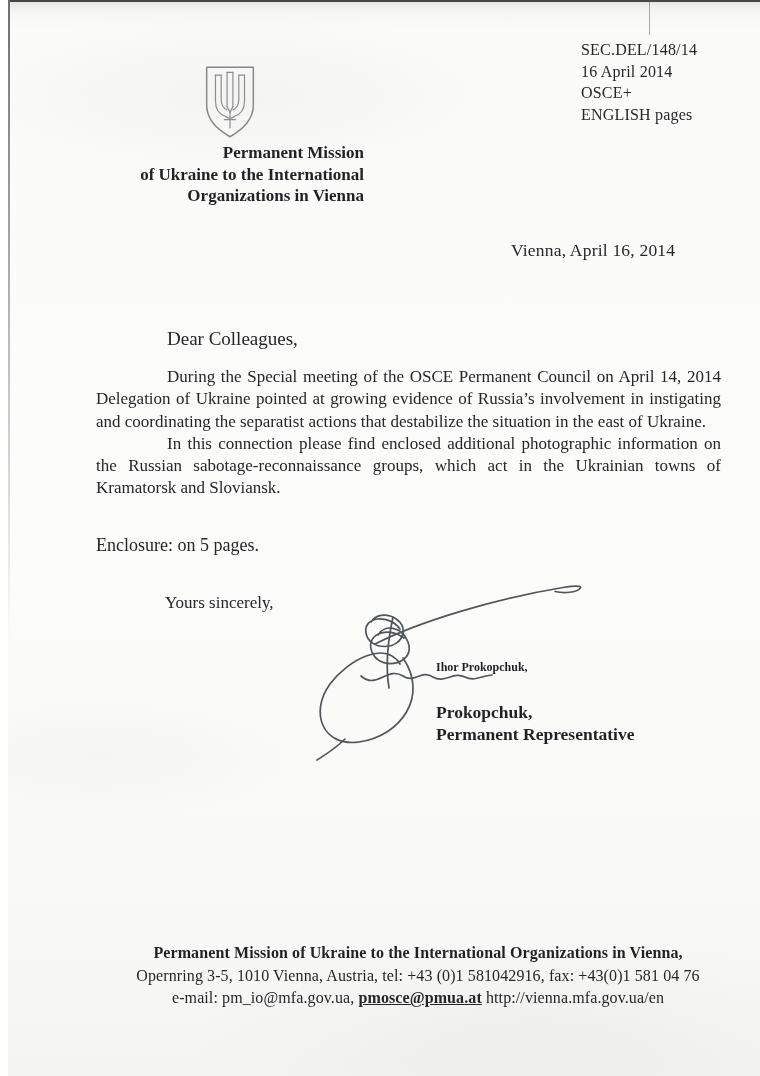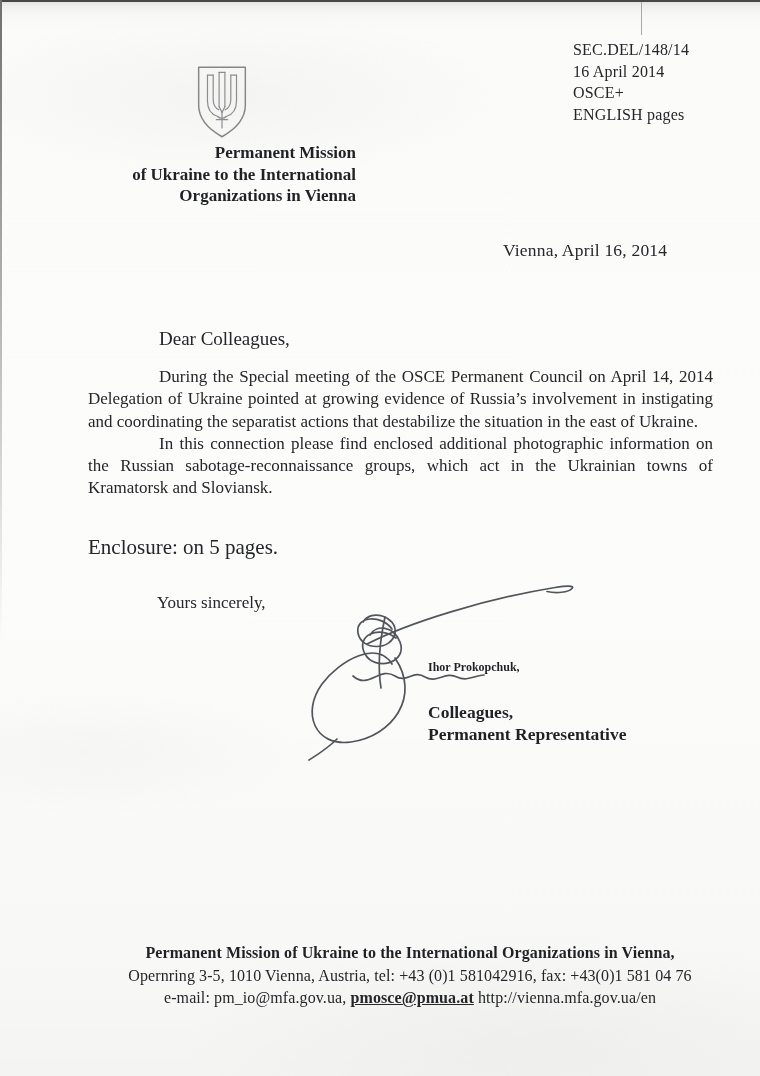--- a/index.html
+++ b/index.html
@@ -8,20 +8,21 @@
     font-family:"Liberation Serif","DejaVu Serif",serif;
     background:#ffffff;
     position:relative;
     overflow:hidden;
   }
   .page {
     position:absolute; inset:0;
     background:
       linear-gradient(180deg, #dededd 0px, #efefee 6px, #f7f7f5 14px, #fbfbf9 30px, #fcfcfb 55%, #f8f8f6 88%, #f4f4f2 100%);
     color:#24262a;
+    margin-left:8px;
   }
   
   .edge-top { position:absolute; left:0; top:0; width:100%; height:2px; background:#474747; }
   .edge-left {
     position:absolute; left:0; top:0; width:2px; height:640px;
     background:linear-gradient(180deg,#6f6f6f 0%, #9a9a9a 30%, rgba(160,160,160,0) 100%);
   }
   .edge-right-notch {
     position:absolute; left:641px; top:2px; width:1px; height:33px; background:#a8a8a8;
   }
@@ -52,21 +53,21 @@
 
   .salutation { left:159px; top:328px; font-size:19px; }
 
   .body-text {
     left:88px; top:366px; width:625px;
     font-size:17px; line-height:22.3px;
     text-align:justify;
   }
   .body-text p { text-indent:71px; }
 
-  .enclosure { left:88px; top:535px; font-size:21px; }
+  .enclosure { left:88px; top:535px; font-size:18px; }
 
   .closing { left:157px; top:593px; font-size:17px; }
 
   .signature-svg { left:295px; top:572px; width:310px; height:192px; z-index:3; }
   .signature-svg svg { width:100%; height:100%; }
 
   .signatory-name { left:428px; top:660px; font-size:12px; font-weight:bold; color:#1f2125; }
   .signatory-titles {
     left:428px; top:701px; font-size:17.5px; font-weight:bold;
     line-height:22.4px; color:#1f2125;
@@ -156,21 +157,21 @@
 
       <path d="M58,104 C74,118 84,94 100,104 C112,112 118,97 130,105 C142,112 150,99 162,105 C172,110 181,103 189,103"></path>
 
       <path d="M100,86 C126,124 98,164 56,170 C20,175 6,141 27,112 C45,88 82,68 97,92"></path>
       <path d="M42,167 C32,177 22,183 14,188"></path>
     </svg>
   </div>
 
   <div class="abs signatory-name">Ihor Prokopchuk,</div>
   <div class="abs signatory-titles">
-    <div>Colleagues,</div>
+    <div>Prokopchuk,</div>
     <div>Permanent Representative</div>
   </div>
 
 
   <div class="abs footer">
     <div class="bold">Permanent Mission of Ukraine to the International Organizations in Vienna,</div>
     <div>Opernring 3-5, 1010 Vienna, Austria, tel: +43 (0)1 581042916, fax:  +43(0)1 581 04 76</div>
     <div>
       <span>e-mail: </span><span>pm_io@mfa.gov.ua</span><span>, </span><span class="u">pmosce@pmua.at</span><span> http://vienna.mfa.gov.ua/en</span>
     </div>

